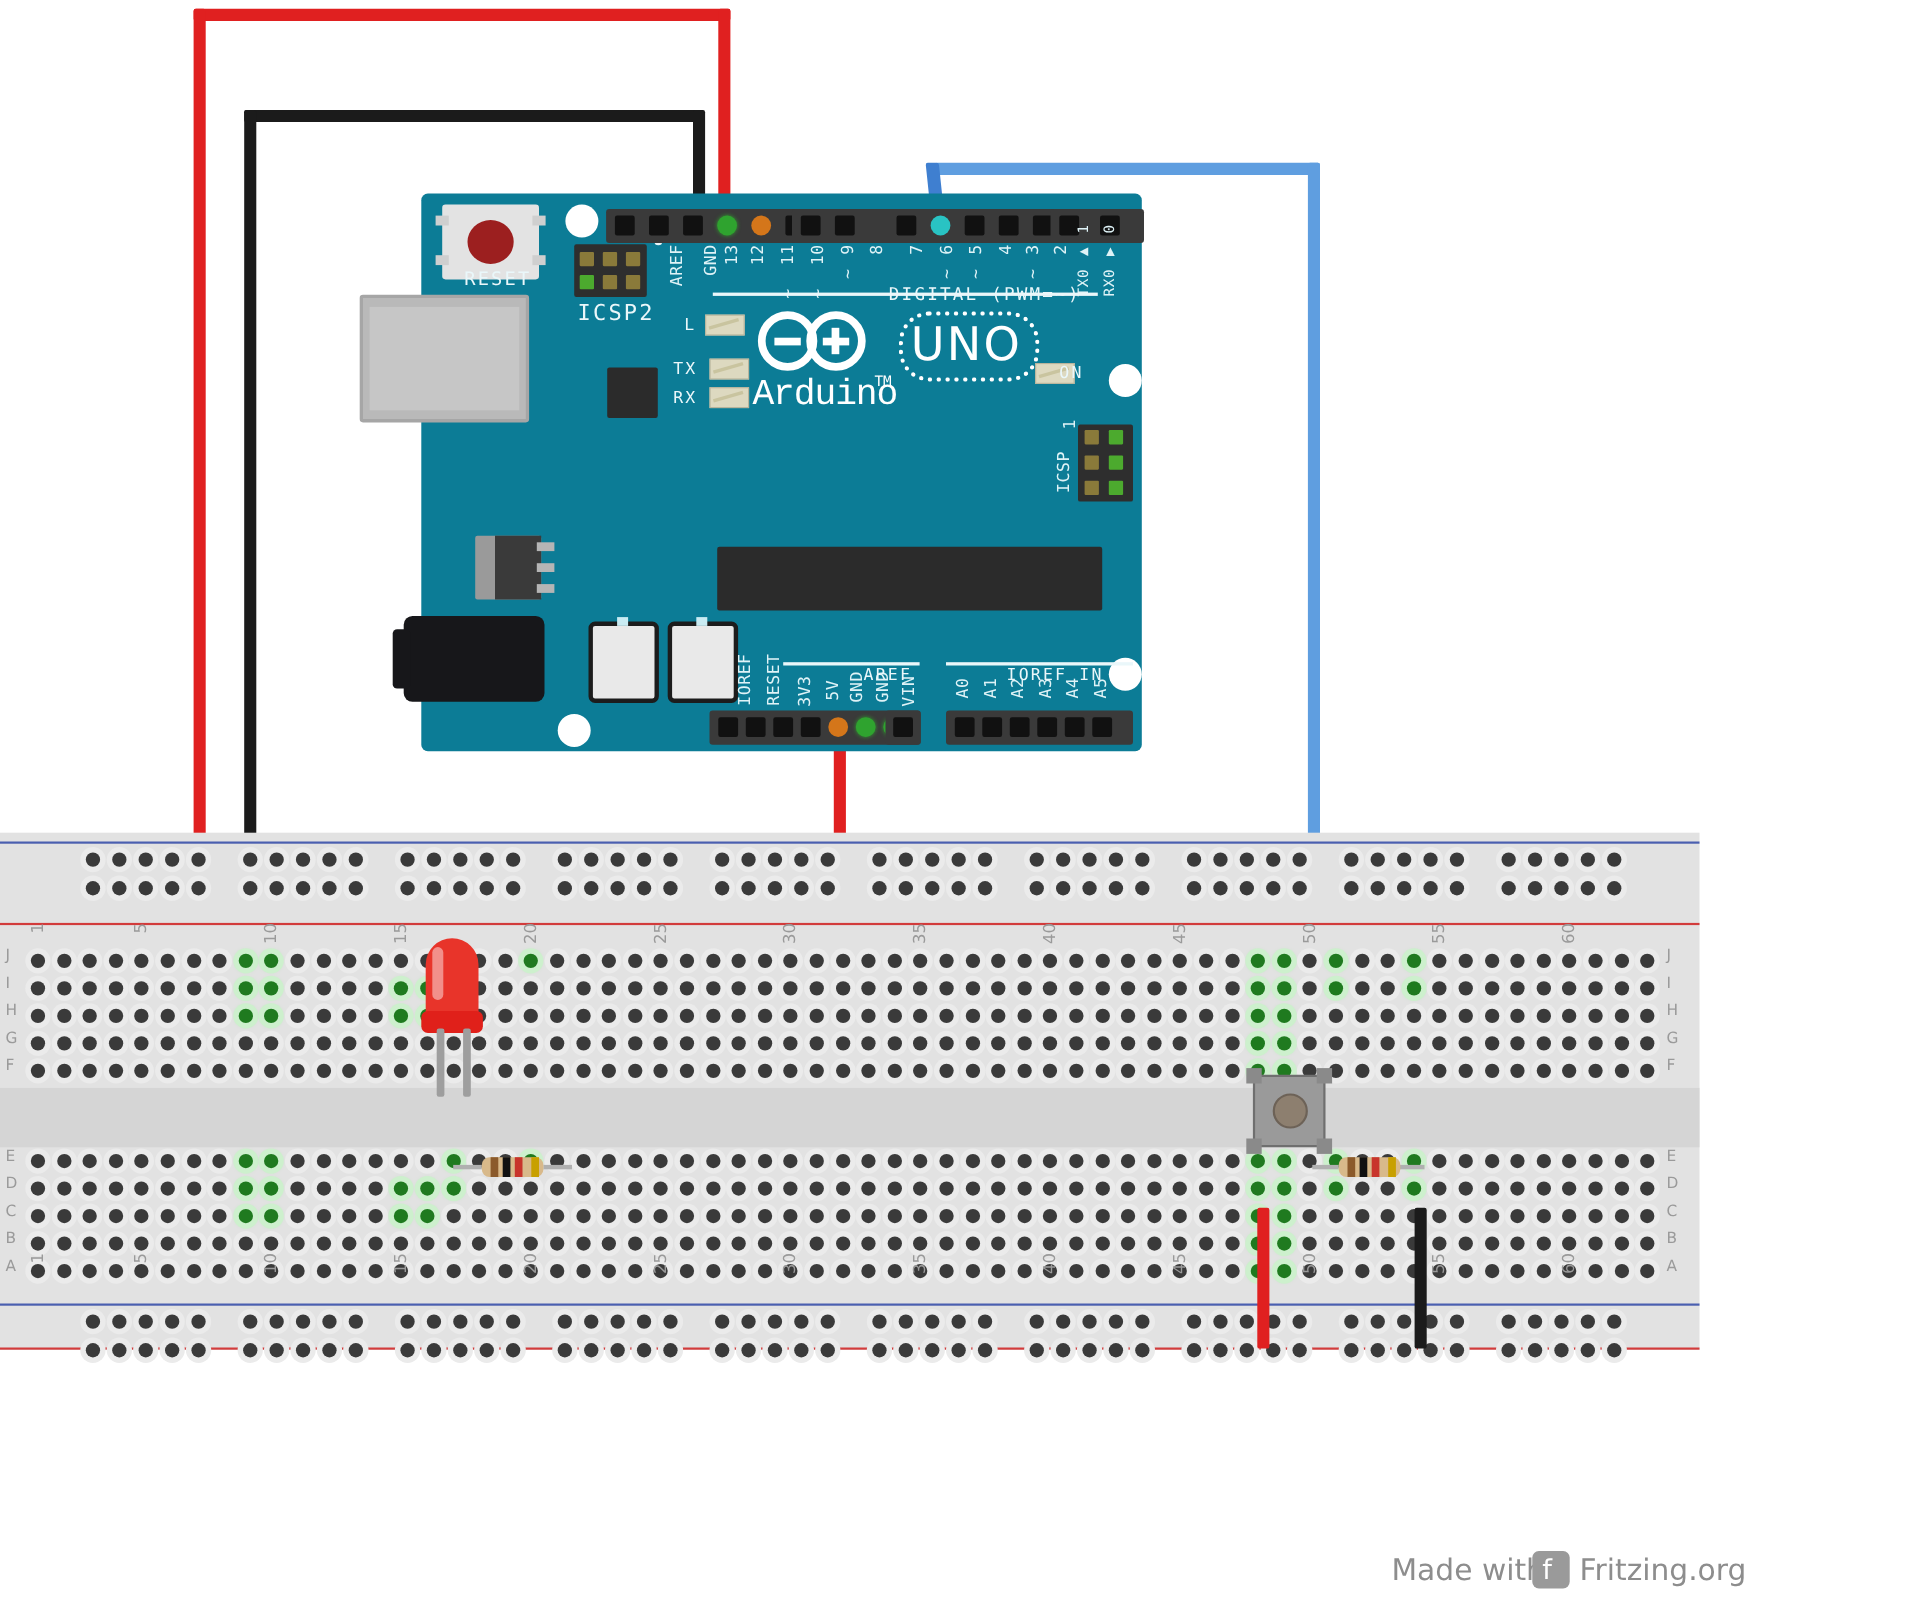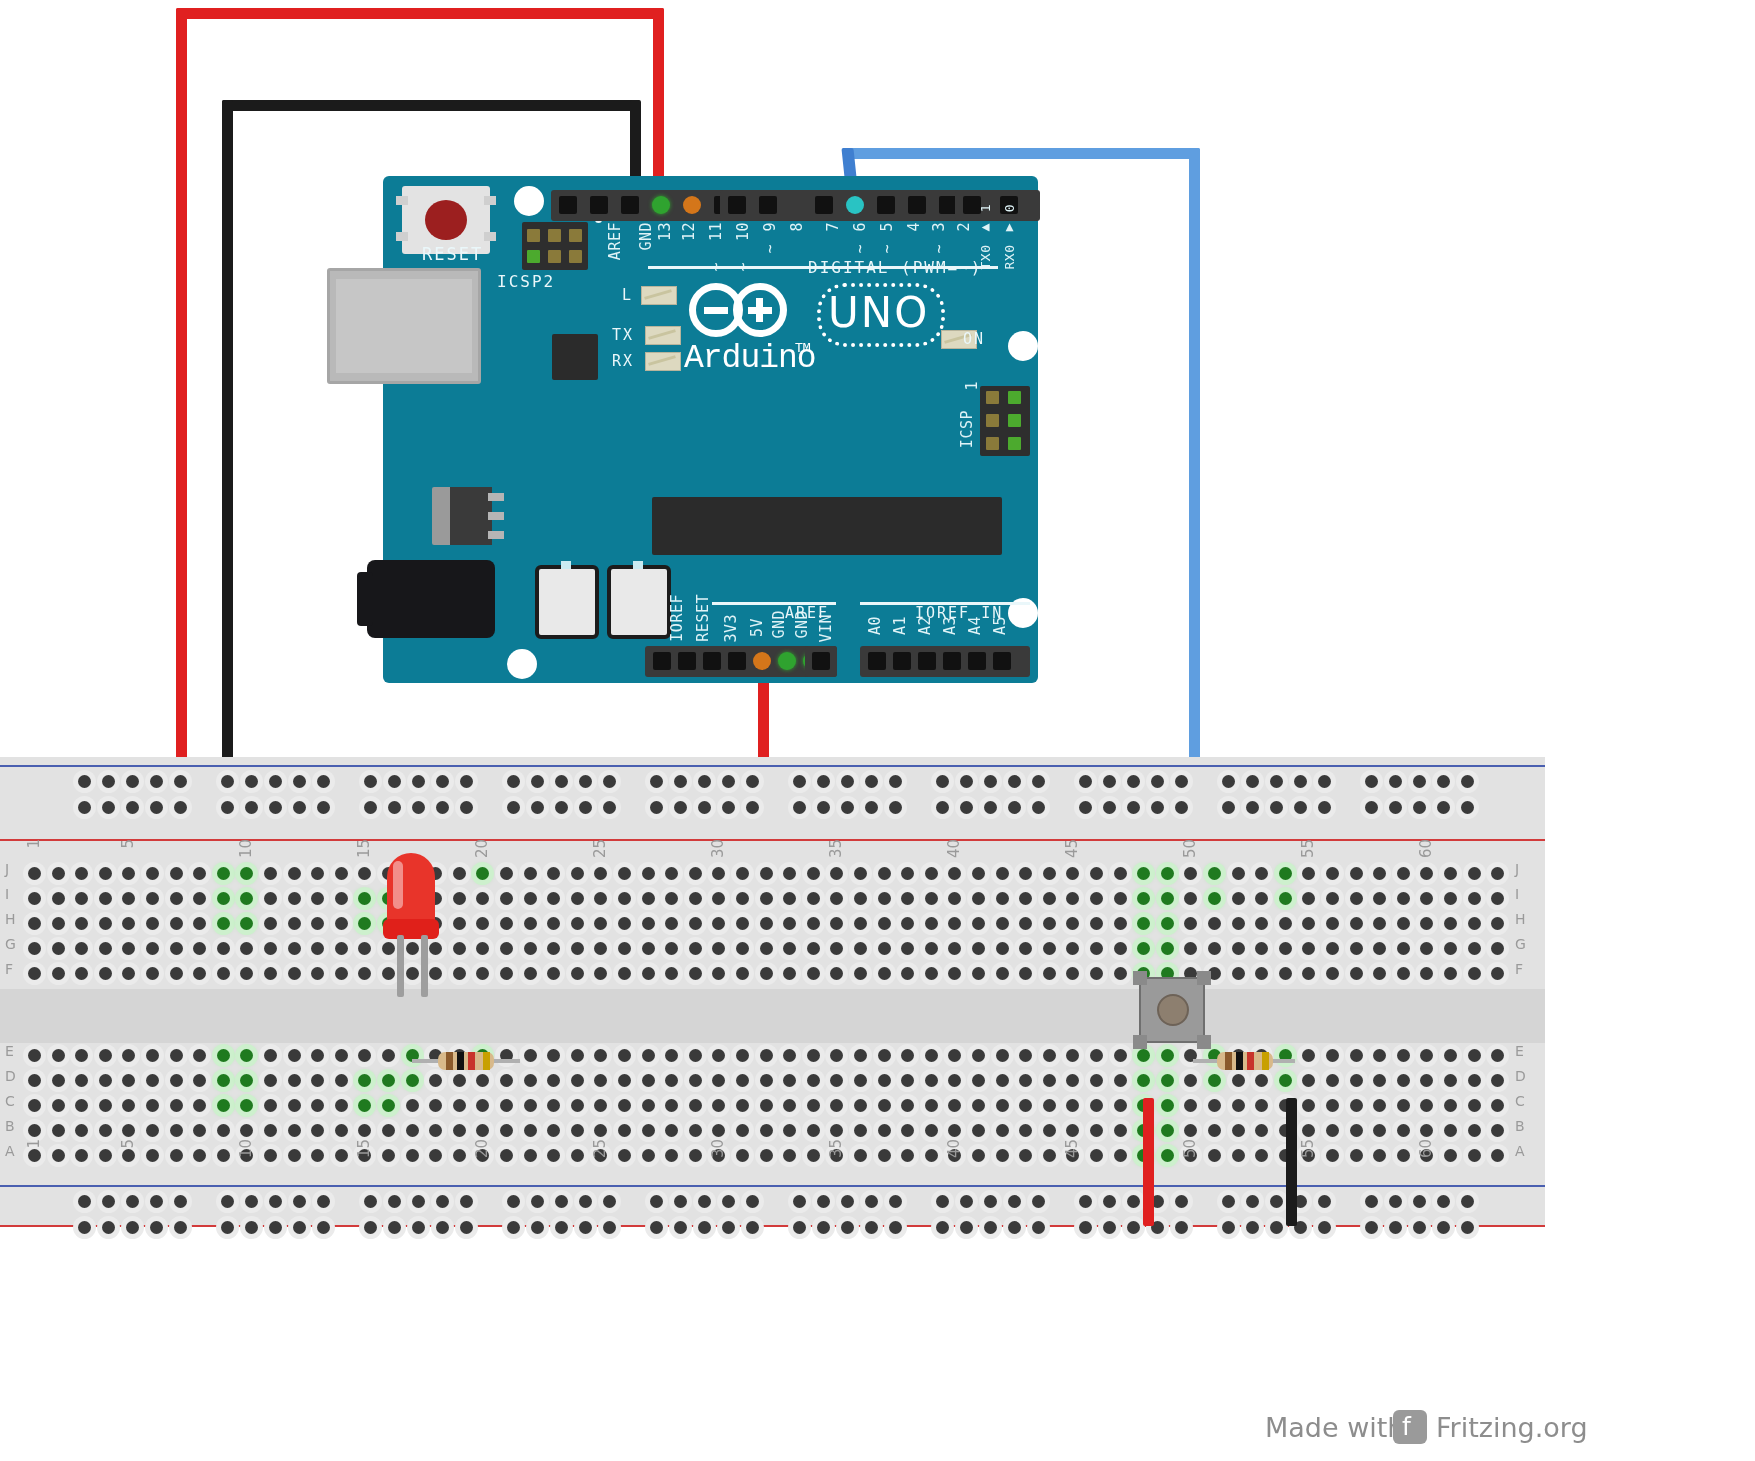--- a/index.html
+++ b/index.html
@@ -139,21 +139,21 @@
 
   <div class="icsp" style="left:522px;top:222px;width:66px;height:48px;">
     <div class="p g" style="left:5px;top:28px;"></div>
     <div class="p" style="left:5px;top:7px;"></div>
     <div class="p" style="left:26px;top:7px;"></div>
     <div class="p" style="left:26px;top:28px;"></div>
     <div class="p" style="left:47px;top:7px;"></div>
     <div class="p" style="left:47px;top:28px;"></div>
   </div>
   <div class="abs" style="left:595px;top:216px;width:7px;height:7px;border-radius:50%;background:#eaf7fa;"></div>
-  <div class="hlabel" style="left:497px;top:272px;font-size:16px;text-align:center;">ICSP2</div>
+  <div class="hlabel" style="left:525px;top:272px;font-size:20px;text-align:center;">ICSP2</div>
 
   <div class="icsp" style="left:980px;top:386px;width:50px;height:70px;">
     <div class="p" style="left:6px;top:5px;"></div>
     <div class="p g" style="left:28px;top:5px;"></div>
     <div class="p" style="left:6px;top:28px;"></div>
     <div class="p g" style="left:28px;top:28px;"></div>
     <div class="p" style="left:6px;top:51px;"></div>
     <div class="p g" style="left:28px;top:51px;"></div>
   </div>
   <div class="vlabel" style="left:958px;top:410px;">ICSP</div>

